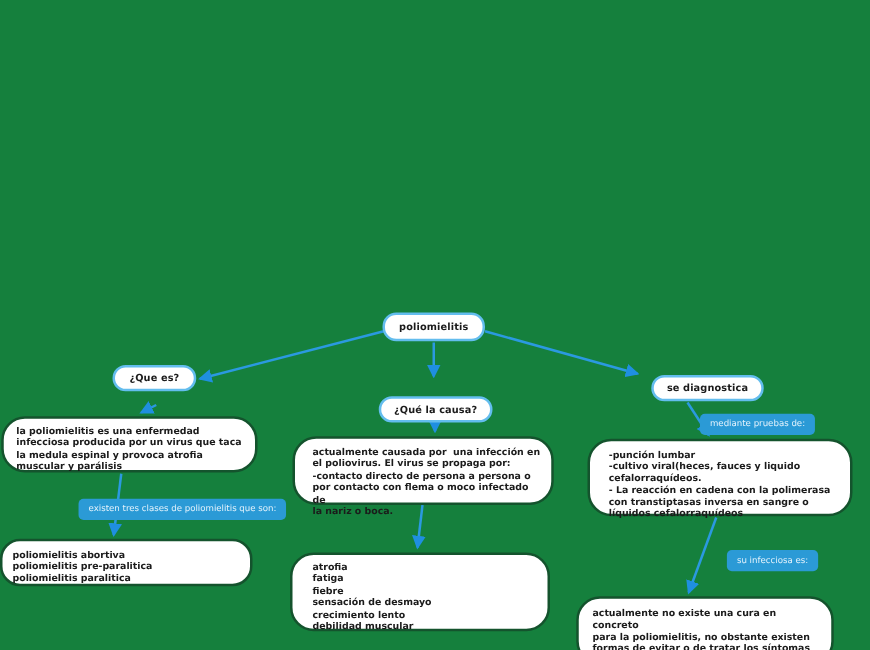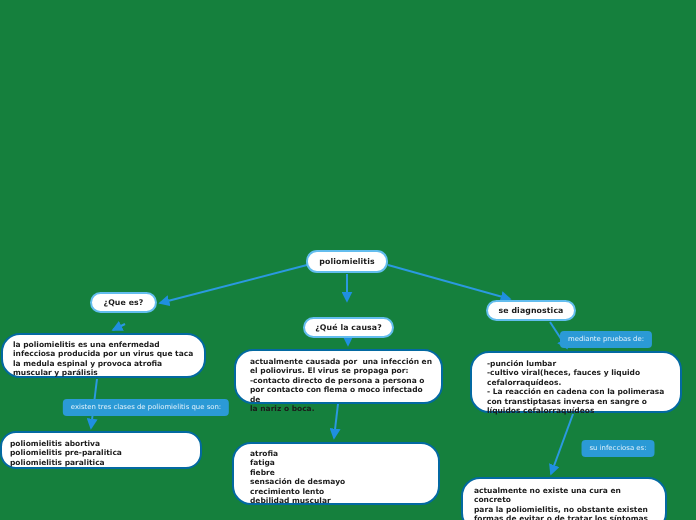--- a/index.html
+++ b/index.html
@@ -18,21 +18,21 @@
     border-radius:11px;
     box-sizing:border-box;
     display:flex;align-items:center;justify-content:center;
     font-size:7.8px;font-weight:bold;color:#1b1b1b;
     letter-spacing:0.1px;
     white-space:nowrap;
   }
   .content-node{
     position:absolute;z-index:2;
     background:#ffffff;
-    border:2px solid #0369a1;
+    border:2px solid #14532d;
     border-radius:19px;
     box-sizing:border-box;
     font-size:7.5px;font-weight:bold;color:#1b1b1b;
     line-height:9.4px;
     white-space:pre-wrap;
     padding:5px 8px 4px 10px;
   }
   .rel-label{
     position:absolute;z-index:4;
     transform:translateX(-50%);
@@ -97,21 +97,21 @@
 la nariz o boca.</div>
 
 
   <div class="content-node pad-symptoms" style="left:232px;top:442px;width:208px;height:63px;">atrofia
 fatiga
 fiebre
 sensación de desmayo
 crecimiento lento
 debilidad muscular</div>
 
-  <div class="topic-node" style="left:486px;top:300px;width:90px;height:21px;">se diagnostica</div>
+  <div class="topic-node" style="left:521px;top:300px;width:90px;height:21px;">se diagnostica</div>
 
   <div class="rel-label" style="left:558px;top:331px;">mediante pruebas de:</div>
 
   <div class="content-node pad-tests" style="left:470px;top:351px;width:212px;height:62px;">-punción lumbar
 -cultivo viral(heces, fauces y liquido
 cefalorraquídeos.
 - La reacción en cadena con la polimerasa
 con transtiptasas inversa en sangre o
 líquidos cefalorraquídeos</div>
 

